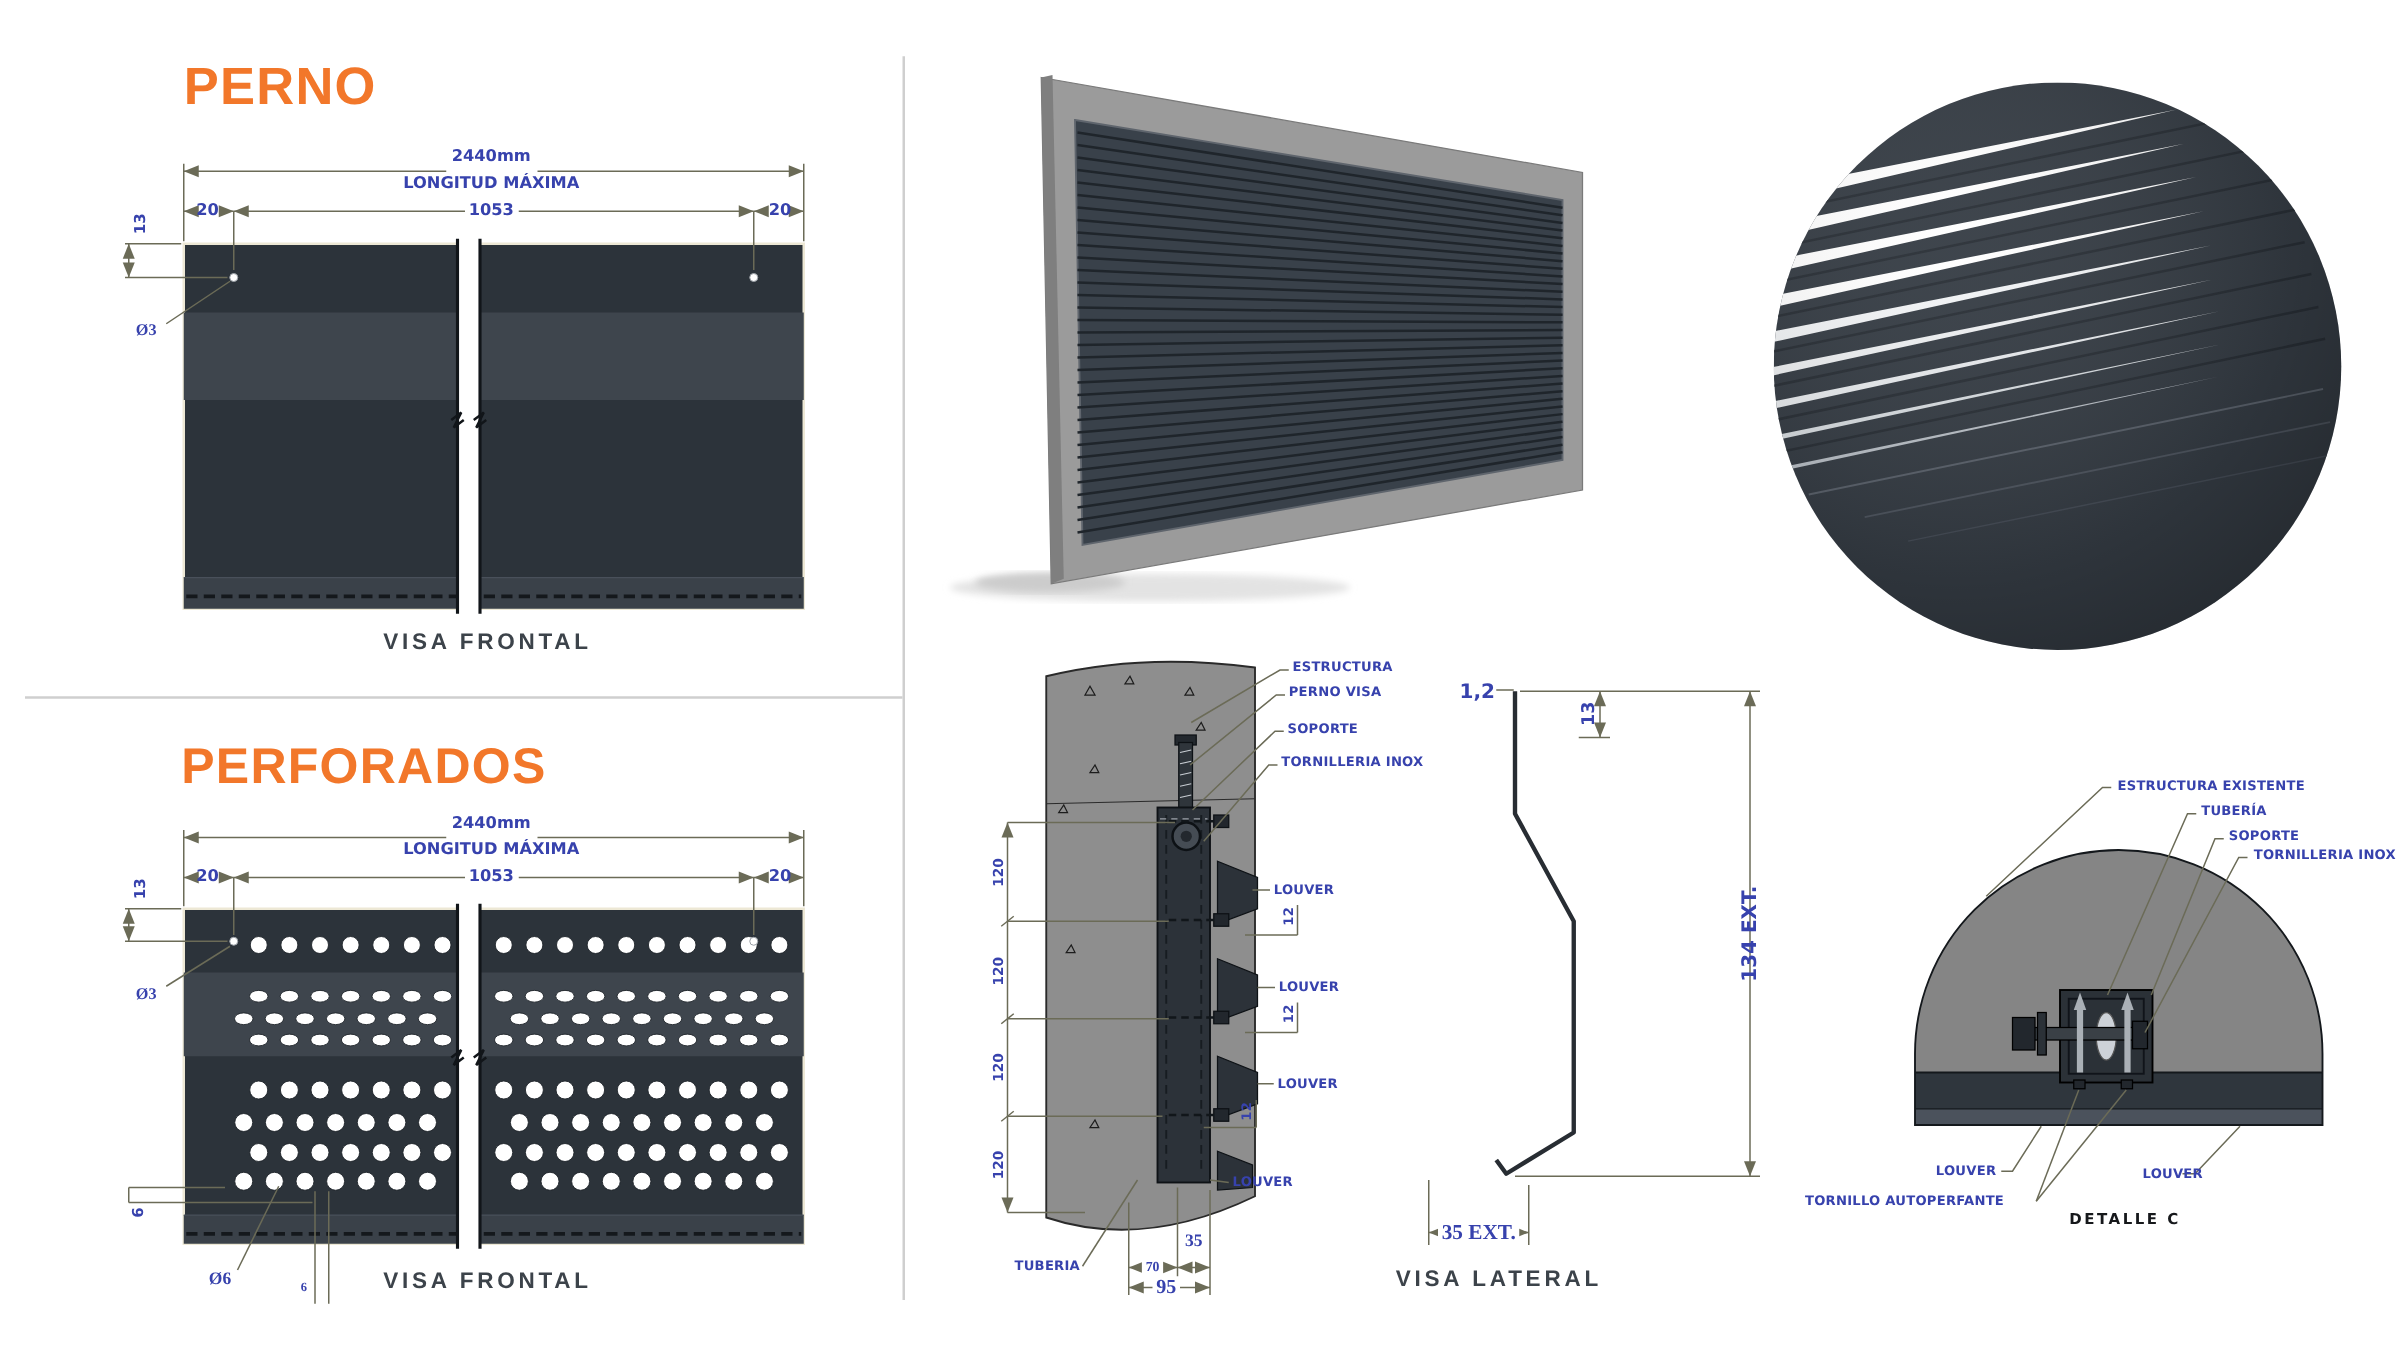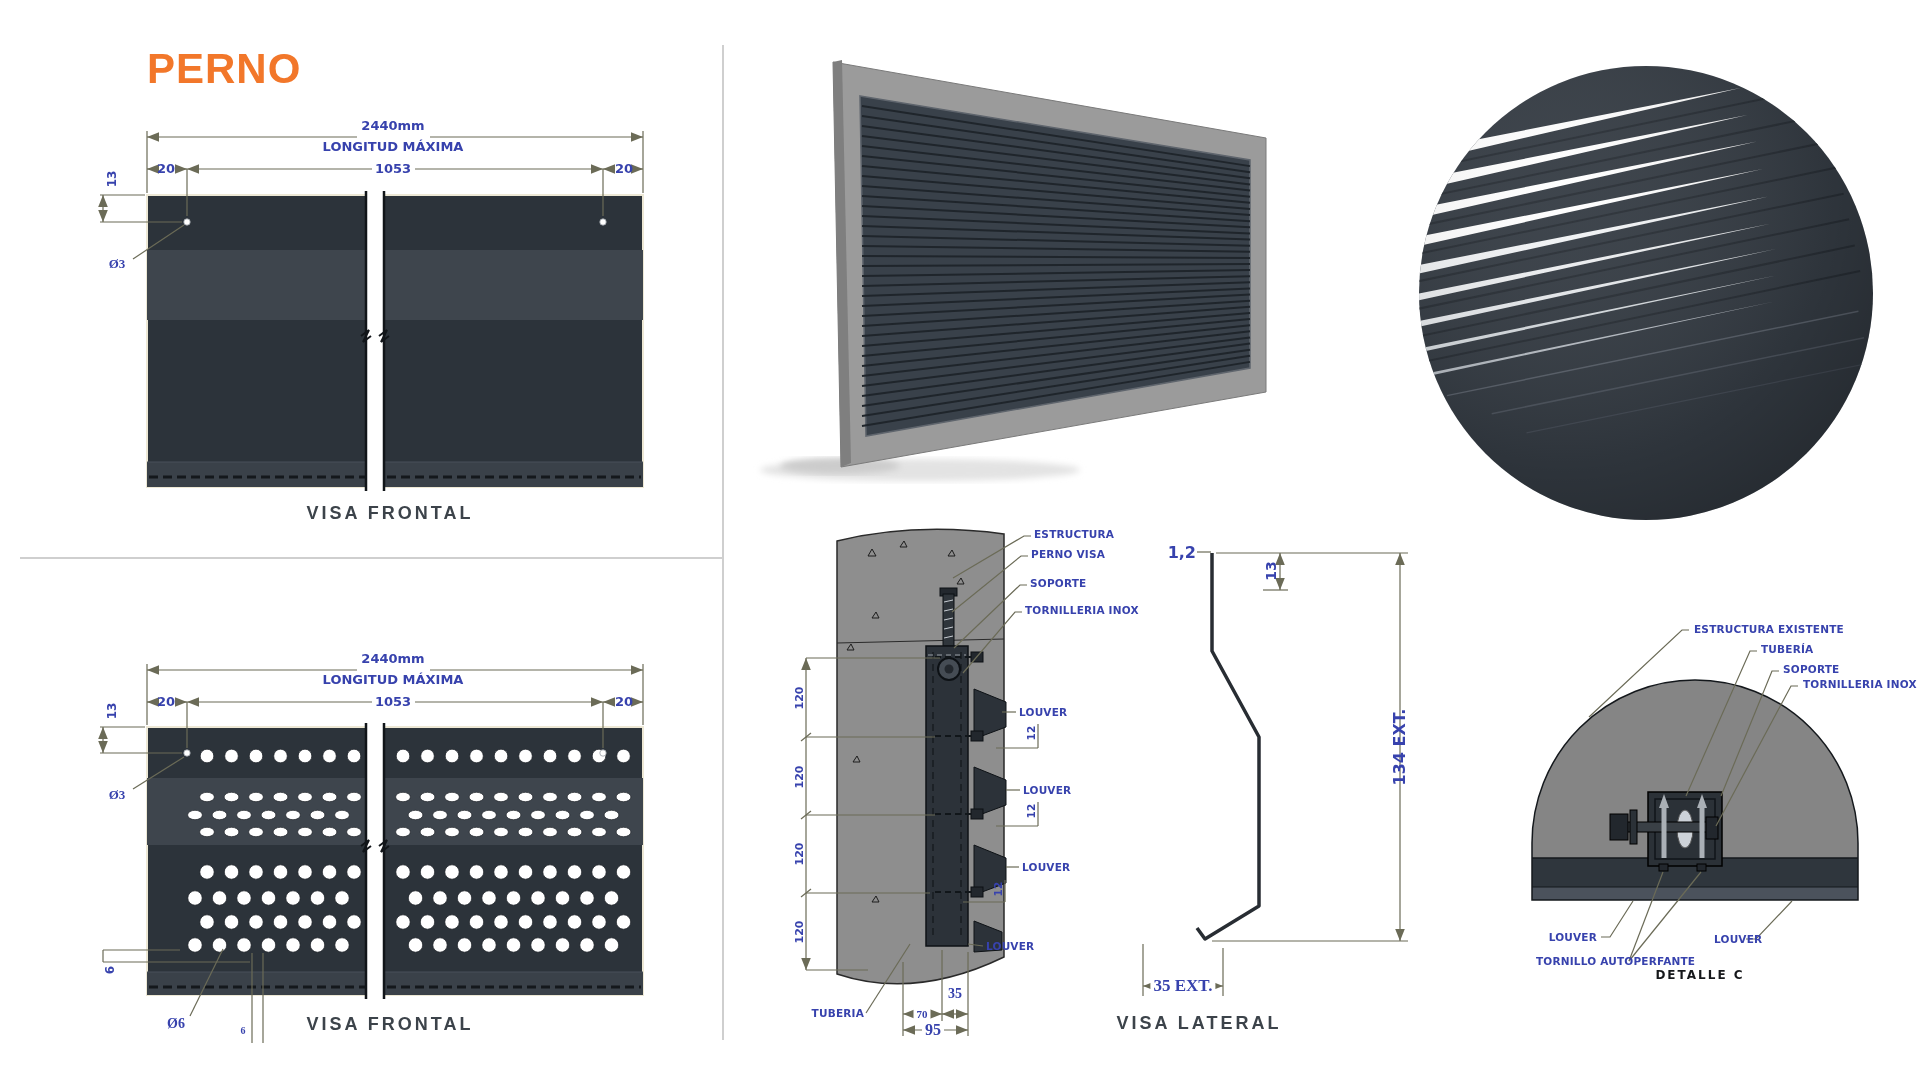--- a/index.html
+++ b/index.html
@@ -465,20 +465,21 @@
     <polyline points="1779,671 1772,671 1721,796"></polyline>
     <polyline points="1798,686 1791,686 1716,826"></polyline>
     <polyline points="1601,937 1610,937 1633,901"></polyline>
     <polyline points="1746,939 1756,939 1792,901"></polyline>
     <line x1="1629" y1="961" x2="1663" y2="872"></line>
     <line x1="1629" y1="961" x2="1701" y2="872"></line>
   </g>
 </svg>
 
 <div class="txt title" style="left:147px;top:45px;">PERNO</div>
+<div class="txt title" style="left:145px;top:591px;font-size:40px;">PERFORADOS</div>
 
 <div class="txt dim" style="left:393px;top:118px;">2440mm</div>
 <div class="txt dim" style="left:393px;top:139px;">LONGITUD MÁXIMA</div>
 <div class="txt dim" style="left:166px;top:161px;">20</div>
 <div class="txt dim" style="left:393px;top:161px;">1053</div>
 <div class="txt dim" style="left:624px;top:161px;">20</div>
 <div class="txt dim2 rot" style="left:112px;top:179px;">13</div>
 <div class="txt dim2 ctr" style="left:117px;top:264px;font-size:13px;">Ø3</div>
 <div class="txt cap" style="left:390px;top:503px;">VISA FRONTAL</div>
 
@@ -519,16 +520,16 @@
 <div class="txt big rot" style="left:1399px;top:747px;">134 EXT.</div>
 <div class="txt big ctr bgw" style="left:1183px;top:986px;font-size:17px;">35 EXT.</div>
 <div class="txt cap" style="left:1199px;top:1013px;">VISA LATERAL</div>
 
 <div class="txt lbl" style="left:1694px;top:623px;">ESTRUCTURA EXISTENTE</div>
 <div class="txt lbl" style="left:1761px;top:643px;">TUBERÍA</div>
 <div class="txt lbl" style="left:1783px;top:663px;">SOPORTE</div>
 <div class="txt lbl" style="left:1803px;top:678px;">TORNILLERIA INOX</div>
 <div class="txt lbl right" style="left:1540px;top:931px;width:57px;">LOUVER</div>
 <div class="txt lbl" style="left:1714px;top:933px;">LOUVER</div>
-<div class="txt lbl right" style="left:1536px;top:955px;width:135px;">TORNILLO AUTOPERFANTE</div>
+<div class="txt lbl right" style="left:1444px;top:955px;width:135px;">TORNILLO AUTOPERFANTE</div>
 <div class="txt detc" style="left:1700px;top:968px;">DETALLE C</div>
 
 </div>
 
 </body></html>

